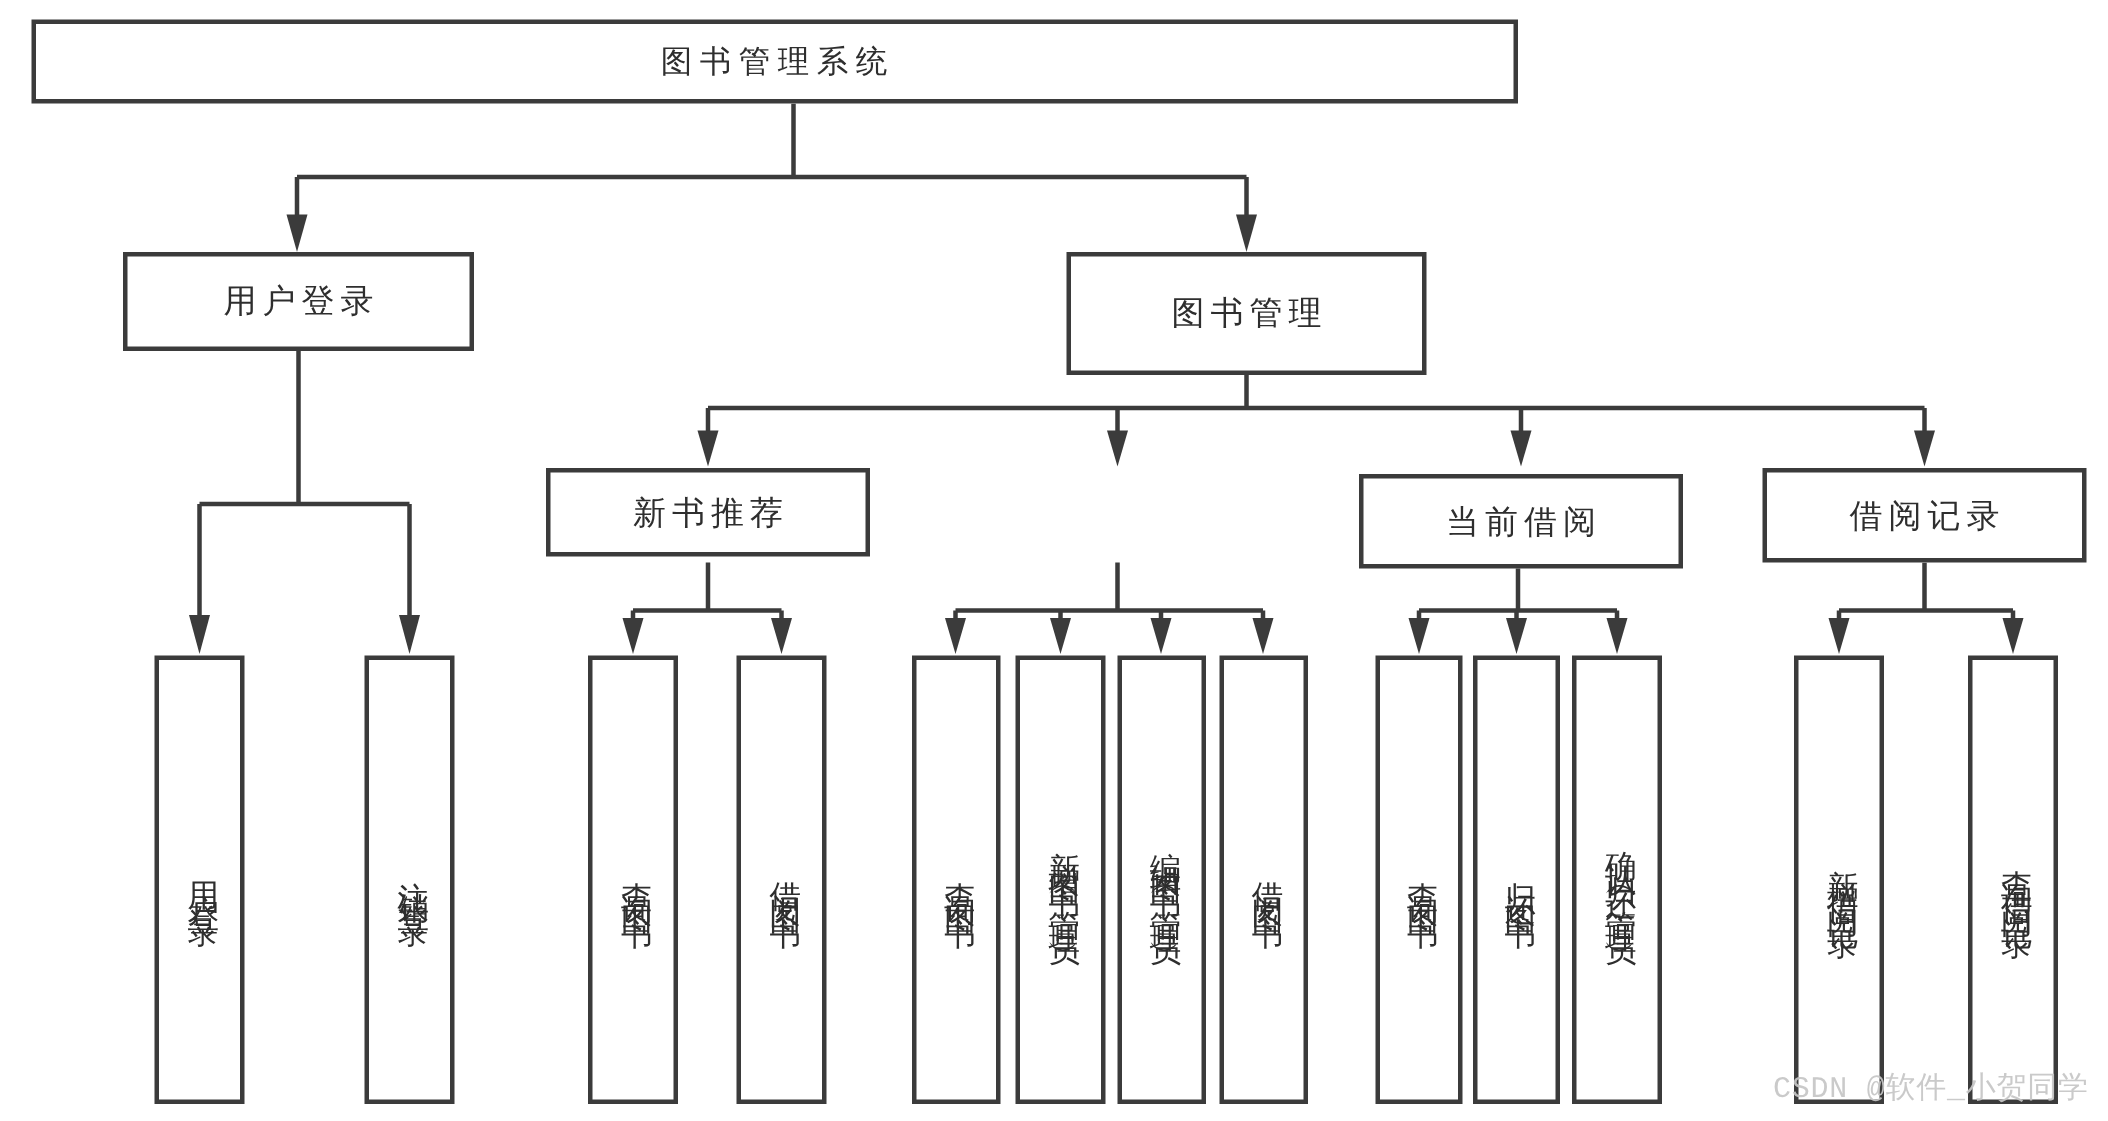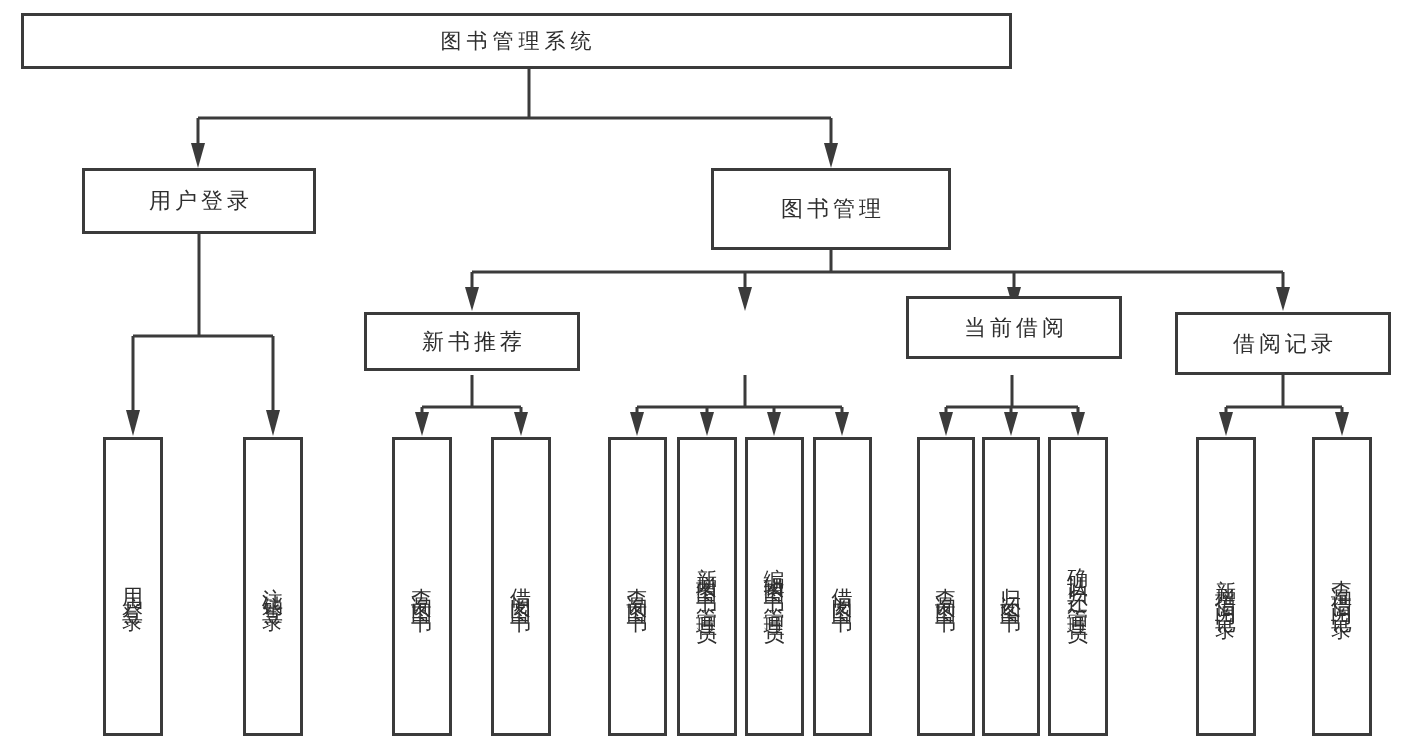--- a/index.html
+++ b/index.html
@@ -8,21 +8,21 @@
     --text: #2e2e2e;
     --bg: #ffffff;
     --watermark: #c6c6c6;
   }
   html, body { margin: 0; padding: 0; background: var(--bg); }
   .canvas {
     position: relative;
     width: 1405px;
     height: 747px;
     background: var(--bg);
-    font-family: Liberation Sans, sans-serif;
+    font-family: Liberation Mono, monospace;
     overflow: hidden;
   }
   svg.connectors { position: absolute; left: 0; top: 0; width: 1405px; height: 747px; z-index: 1; }
   .connector { stroke: var(--line); stroke-width: 3; fill: none; }
   .arrowhead { fill: var(--line); stroke: none; }
 
   .node {
     position: absolute;
     box-sizing: border-box;
     background: #fff;
@@ -108,21 +108,21 @@
   <div class="node branch" style="left:82px; top:168px; width:234px; height:66px;">
     <span class="hlabel">用户登录</span>
   </div>
   <div class="node branch" style="left:711px; top:168px; width:240px; height:82px;">
     <span class="hlabel">图书管理</span>
   </div>
 
   <div class="node branch lvl3" style="left:364px; top:312px; width:216px; height:59px;">
     <span class="hlabel">新书推荐</span>
   </div>
-  <div class="node branch lvl3" style="left:906px; top:296px; width:216px; height:63px;">
+  <div class="node branch lvl3" style="left:906px; top:316px; width:216px; height:63px;">
     <span class="hlabel">当前借阅</span>
   </div>
   <div class="node branch lvl3" style="left:1175px; top:312px; width:216px; height:63px;">
     <span class="hlabel">借阅记录</span>
   </div>
 
   <div class="node leaf" style="left:103px;">
     <span class="vtext">用户登录</span>
   </div>
   <div class="node leaf" style="left:243px;">
@@ -159,13 +159,14 @@
     <span class="vtext">确认归还（管理员）</span>
   </div>
 
   <div class="node leaf" style="left:1196px;">
     <span class="vtext">新增借阅记录</span>
   </div>
   <div class="node leaf" style="left:1312px;">
     <span class="vtext">查询借阅记录</span>
   </div>
 
+  <div class="watermark">CSDN @软件_小贺同学</div>
 </div>
 
 </body></html>

